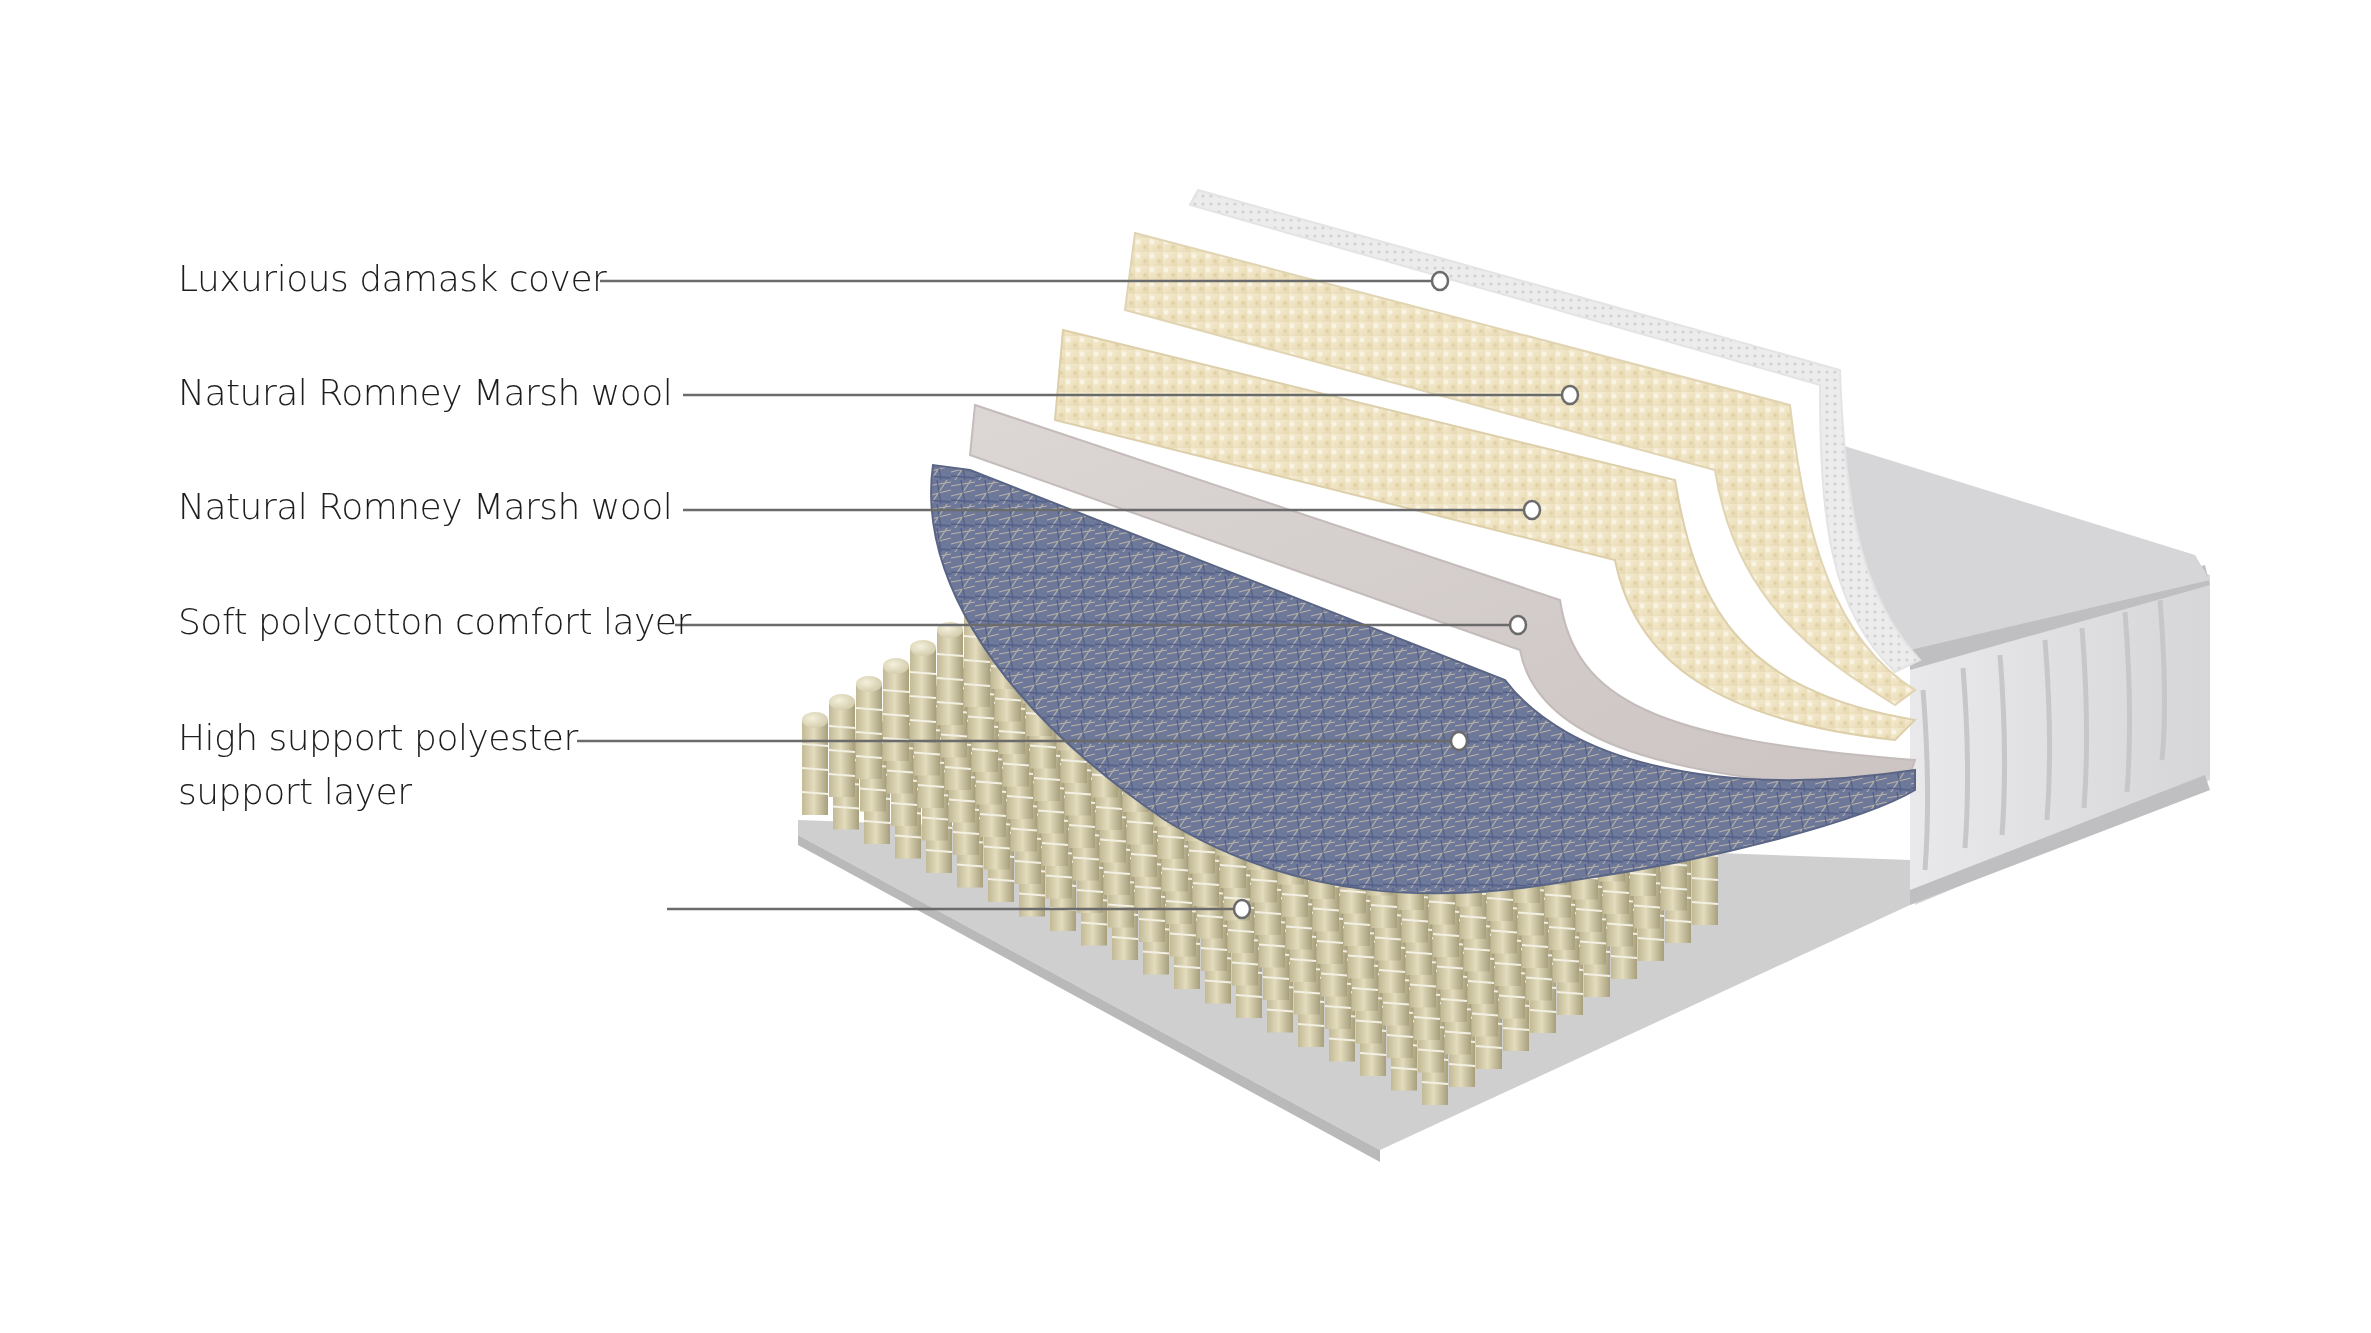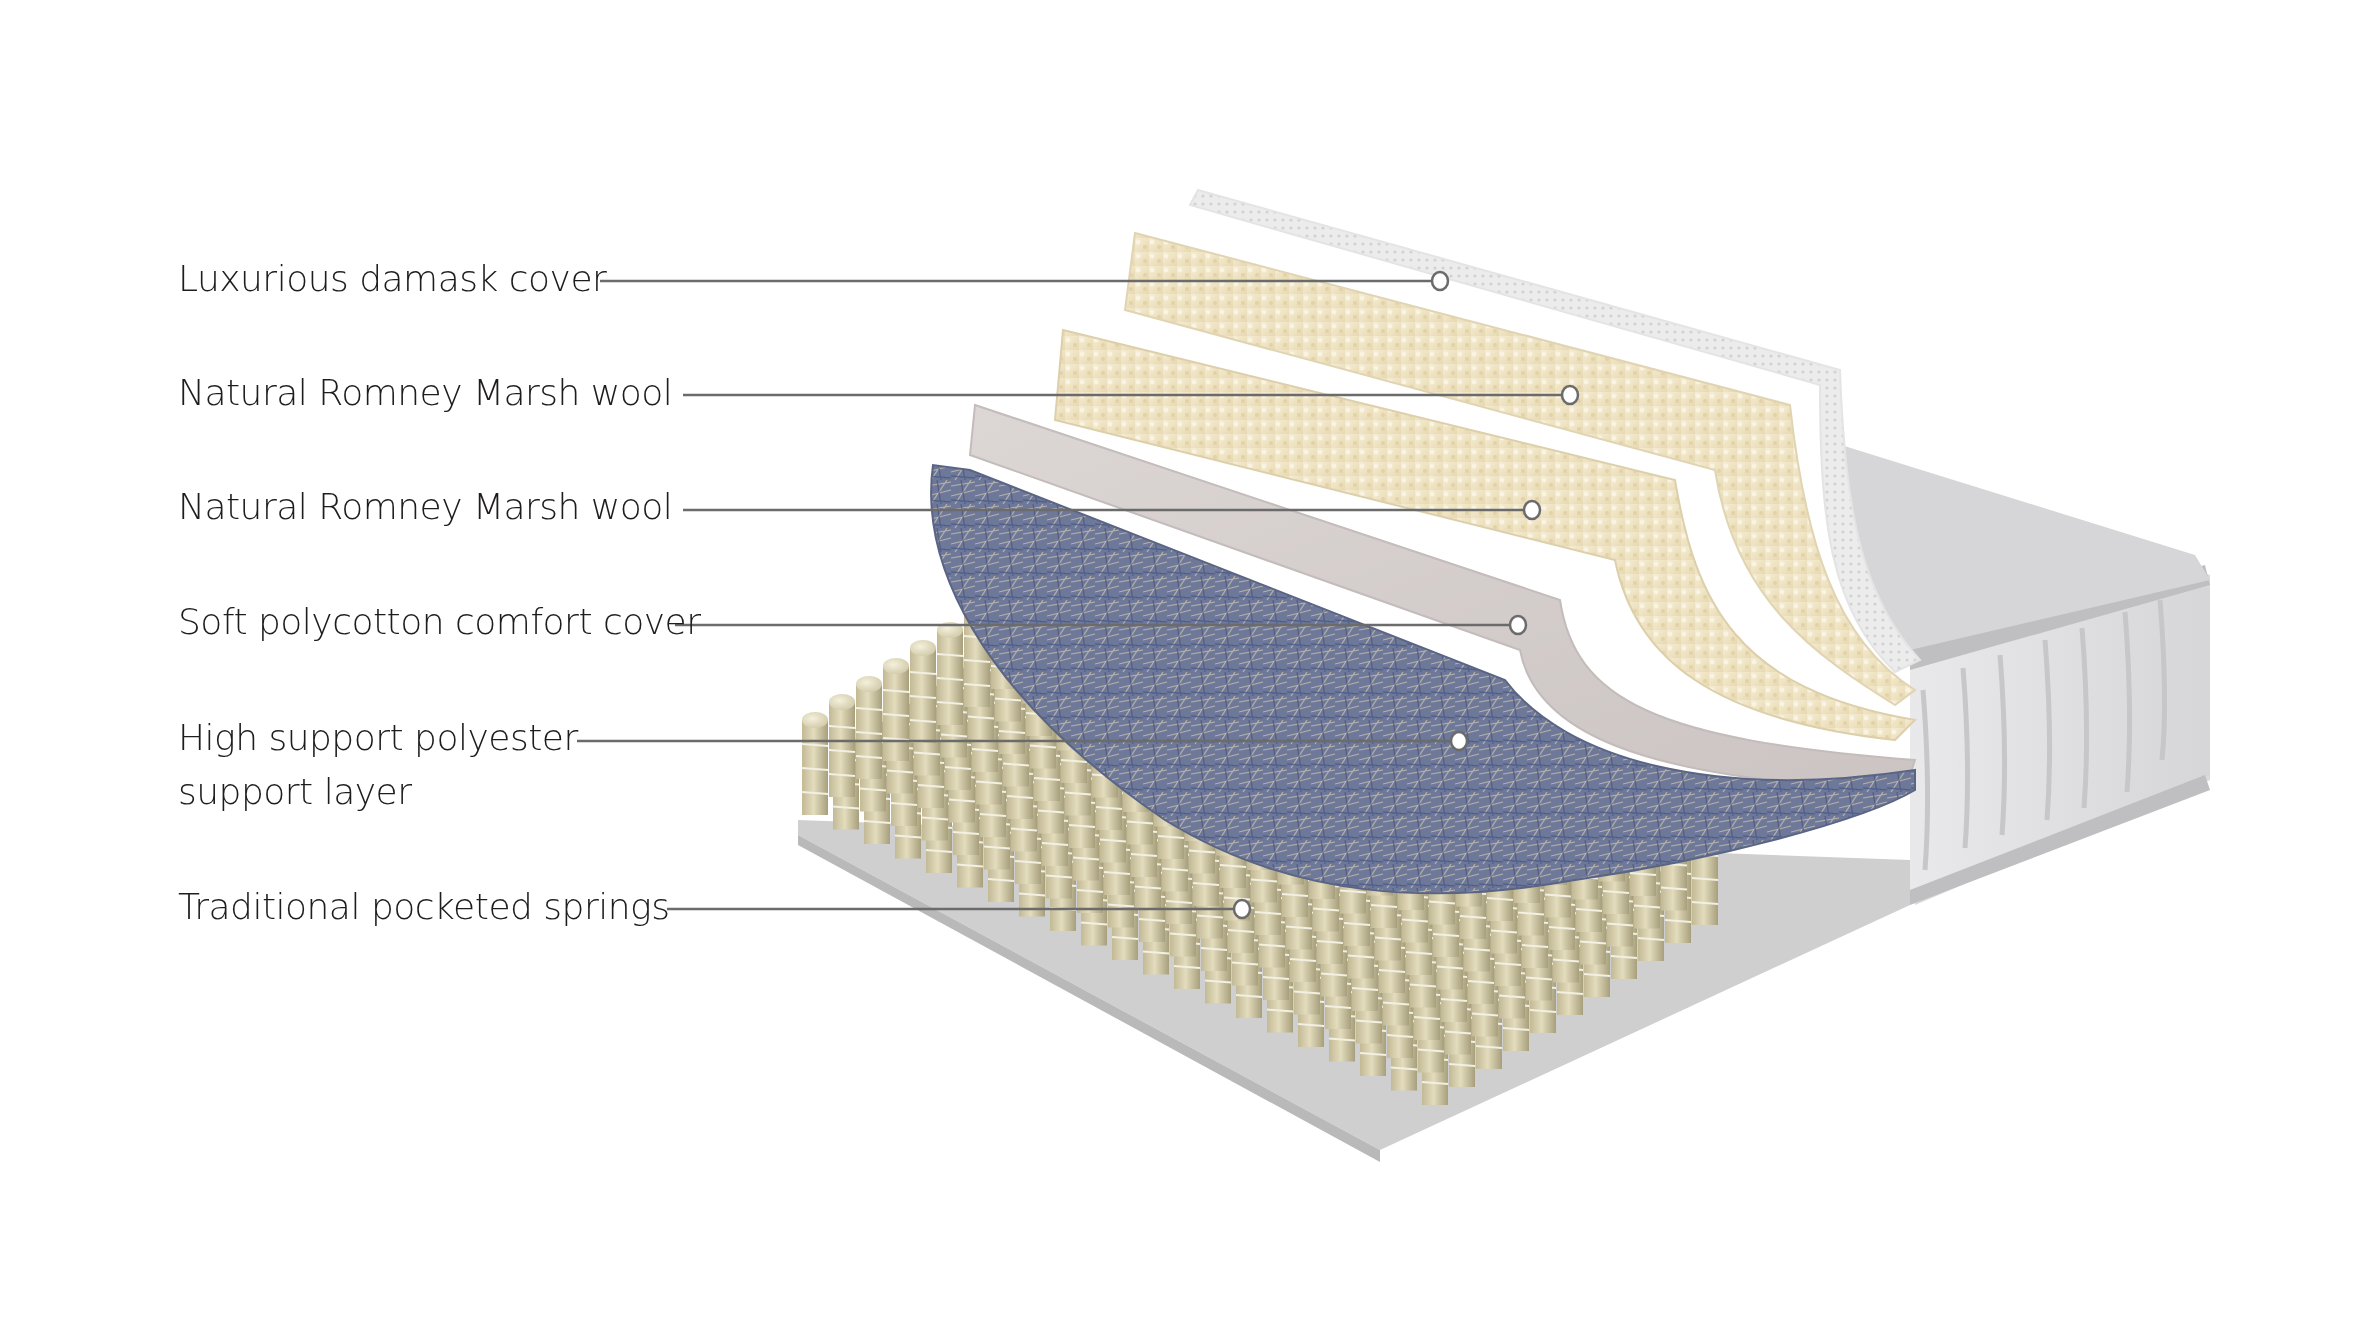--- a/index.html
+++ b/index.html
@@ -1740,22 +1740,19 @@
   <div class="label" id="lbl0" style="left:163px;top:252px;">
     <span>Luxurious damask cover</span>
   </div>
   <div class="label" id="lbl1" style="left:163px;top:366px;">
     <span>Natural Romney Marsh wool</span>
   </div>
   <div class="label" id="lbl2" style="left:163px;top:480px;">
     <span>Natural Romney Marsh wool</span>
   </div>
   <div class="label" id="lbl3" style="left:163px;top:595px;">
-    <span>Soft polycotton comfort cover</span>
+    <span>Soft polycotton comfort layer</span>
   </div>
   <div class="label" id="lbl4" style="left:163px;top:711px;">
     <span>High support polyester</span>
     <span>support layer</span>
   </div>
-  <div class="label" id="lbl5" style="left:163px;top:880px;">
-    <span>Traditional pocketed springs</span>
-  </div>
 </div>
 
 </body></html>

